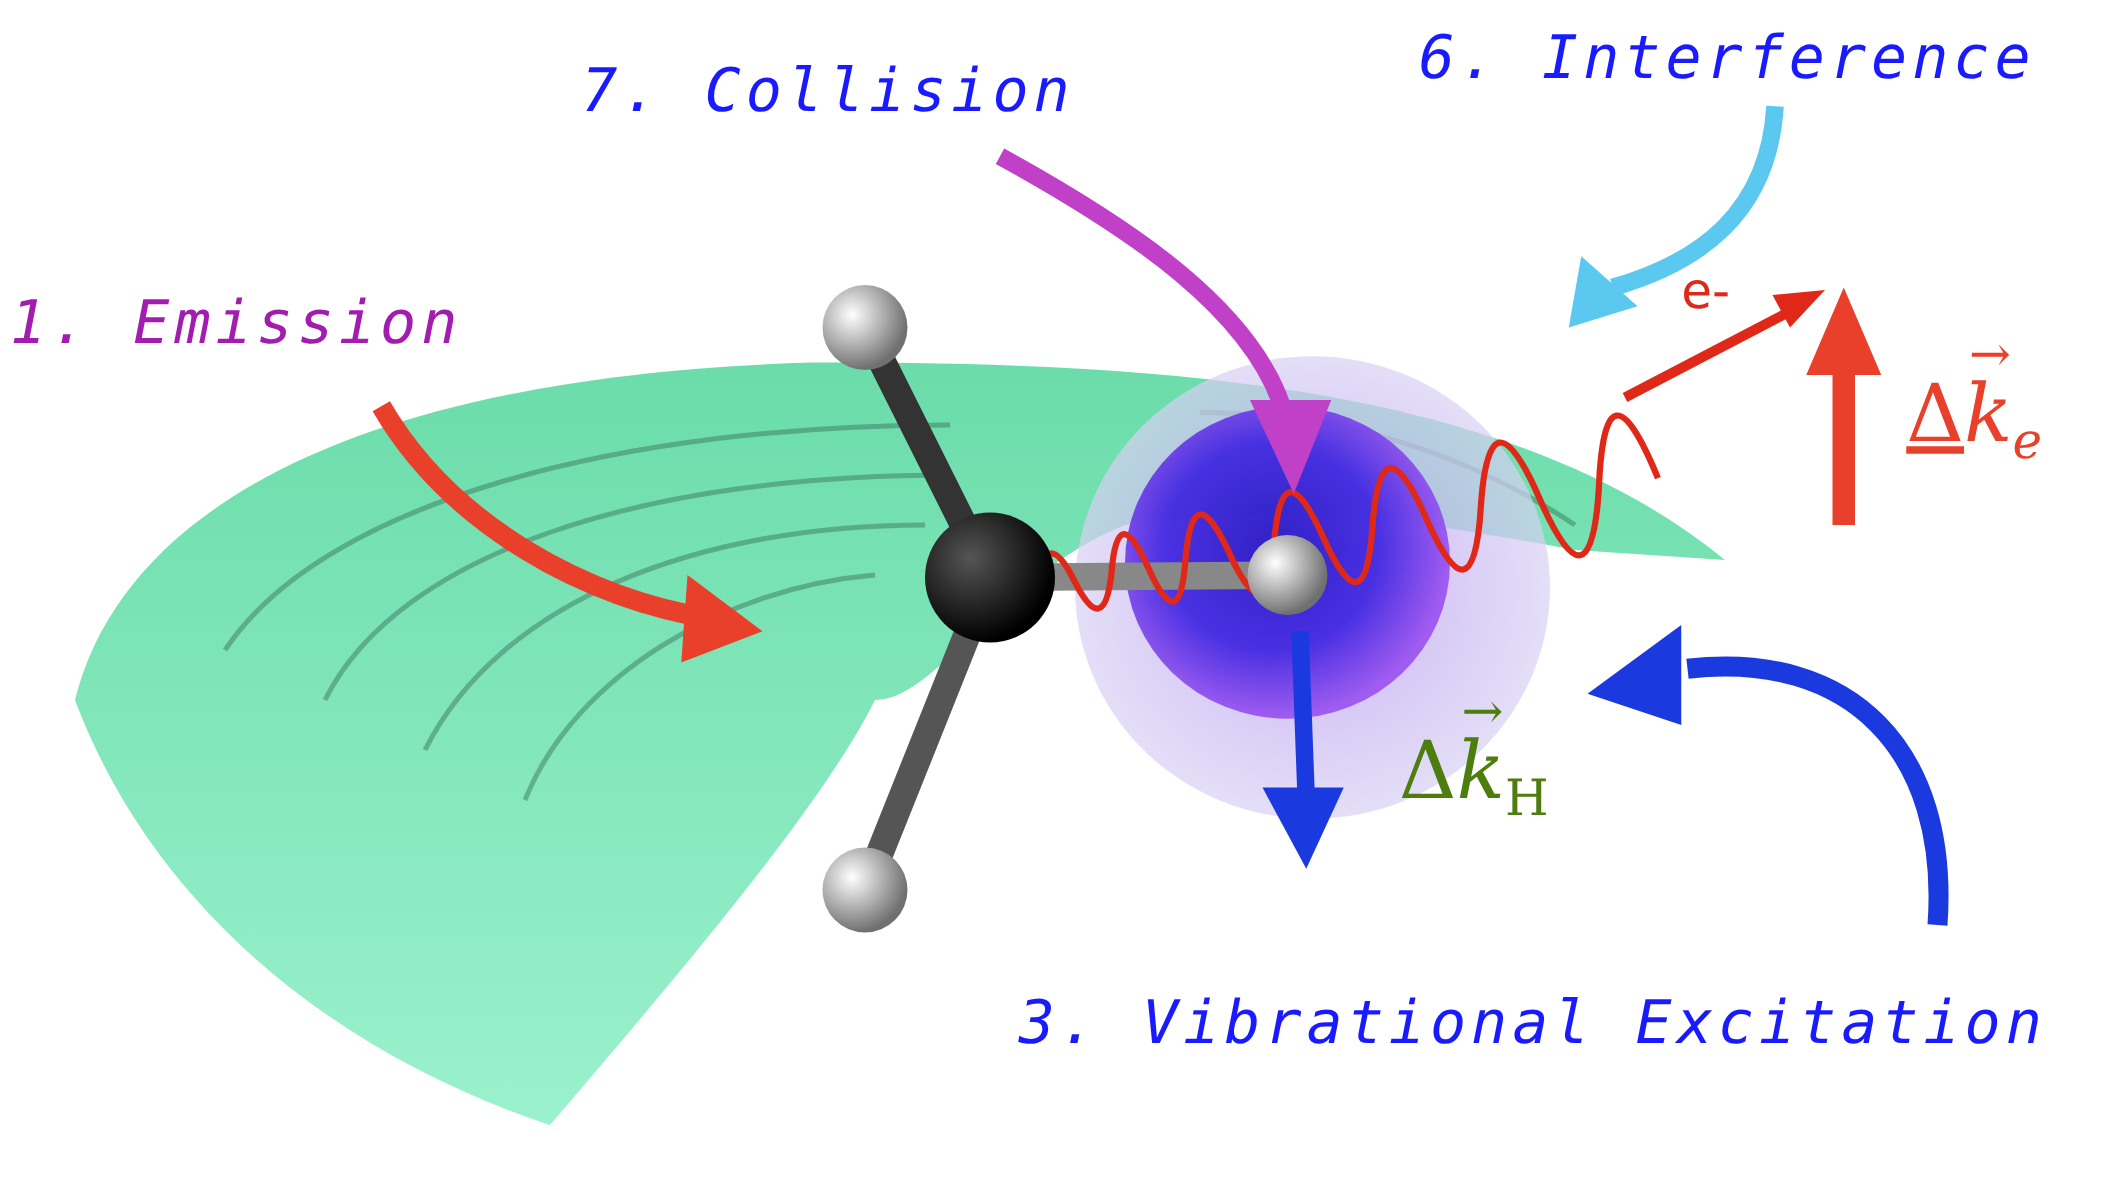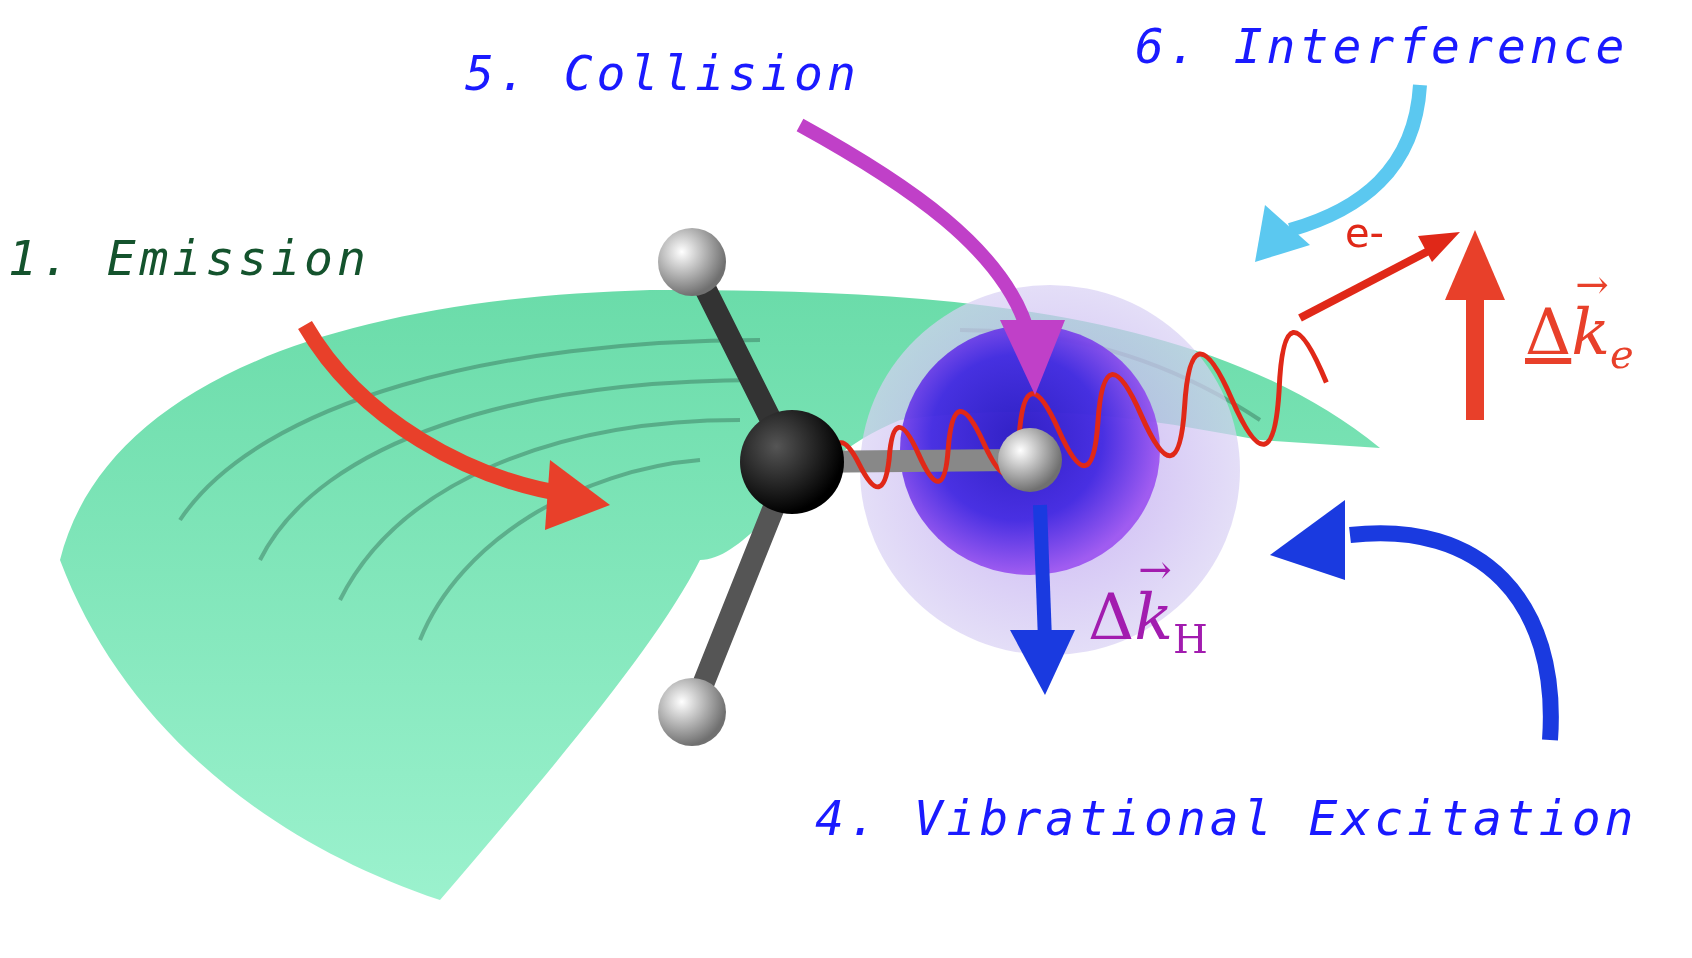--- a/index.html
+++ b/index.html
@@ -90,24 +90,24 @@
   <g>
     <line x1="1475" y1="420" x2="1475" y2="290" stroke="#e8402a" stroke-width="18"></line>
     <polygon points="1475,230 1445,300 1505,300" fill="#e8402a"></polygon>
   </g>
   <g>
     <line x1="1040" y1="505" x2="1045" y2="640" stroke="#1a3ae0" stroke-width="14"></line>
     <polygon points="1045,695 1010,630 1075,630" fill="#1a3ae0"></polygon>
   </g>
 </svg>
 
-<div class="label" style="left:8px;top:230px;color:#14532d;">1. Emission</div>
-<div class="label" style="left:465px;top:45px;color:#1a1aff;">5. Collision</div>
+<div class="label" style="left:8px;top:230px;color:#a21caf;">1. Emission</div>
+<div class="label" style="left:465px;top:45px;color:#1a1aff;">7. Collision</div>
 <div class="label" style="left:1135px;top:18px;color:#1a1aff;">6. Interference</div>
-<div class="label" style="left:815px;top:790px;color:#1a1aff;">4. Vibrational Excitation</div>
+<div class="label" style="left:815px;top:790px;color:#1a1aff;">3. Vibrational Excitation</div>
 <div class="label" style="left:1345px;top:210px;color:#e02818;font-family:'DejaVu Sans',sans-serif;font-style:normal;font-size:40px;letter-spacing:0;">e-</div>
 
 <div class="math" style="left:1525px;top:295px;color:#e8402a;text-decoration:underline;">
   <span>Δ</span><i class="vec">k</i><sub><i>e</i></sub>
 </div>
-<div class="math" style="left:1088px;top:580px;color:#a21caf;">
+<div class="math" style="left:1119px;top:580px;color:#4d7c0f;">
   <span>Δ</span><i class="vec">k</i><sub>H</sub>
 </div>
 
 </body></html>

